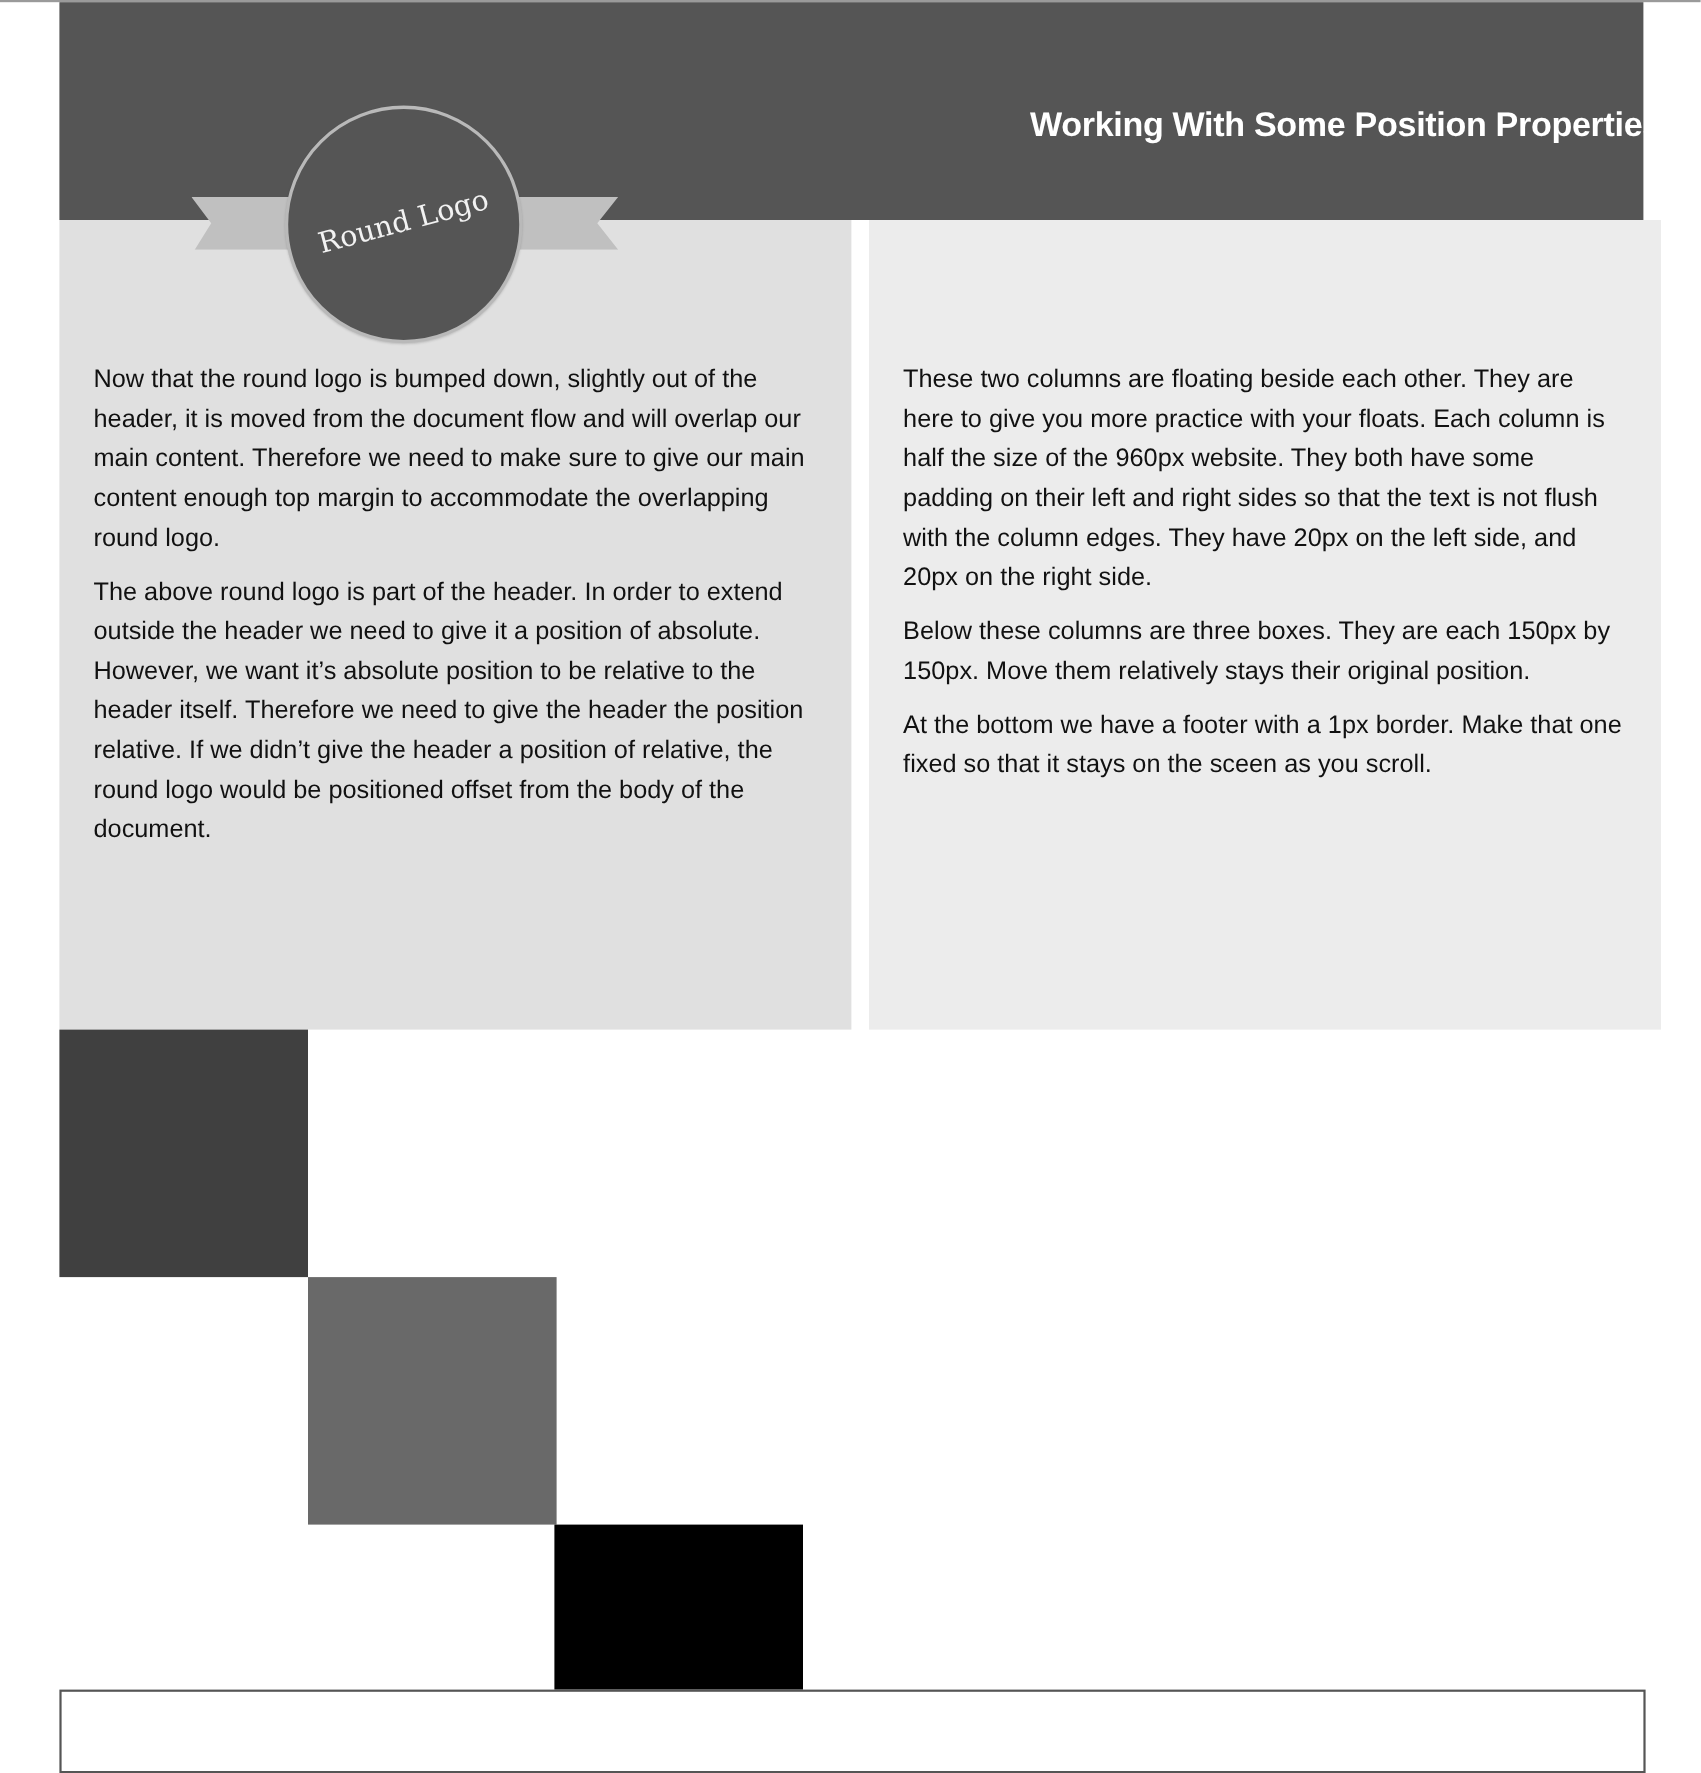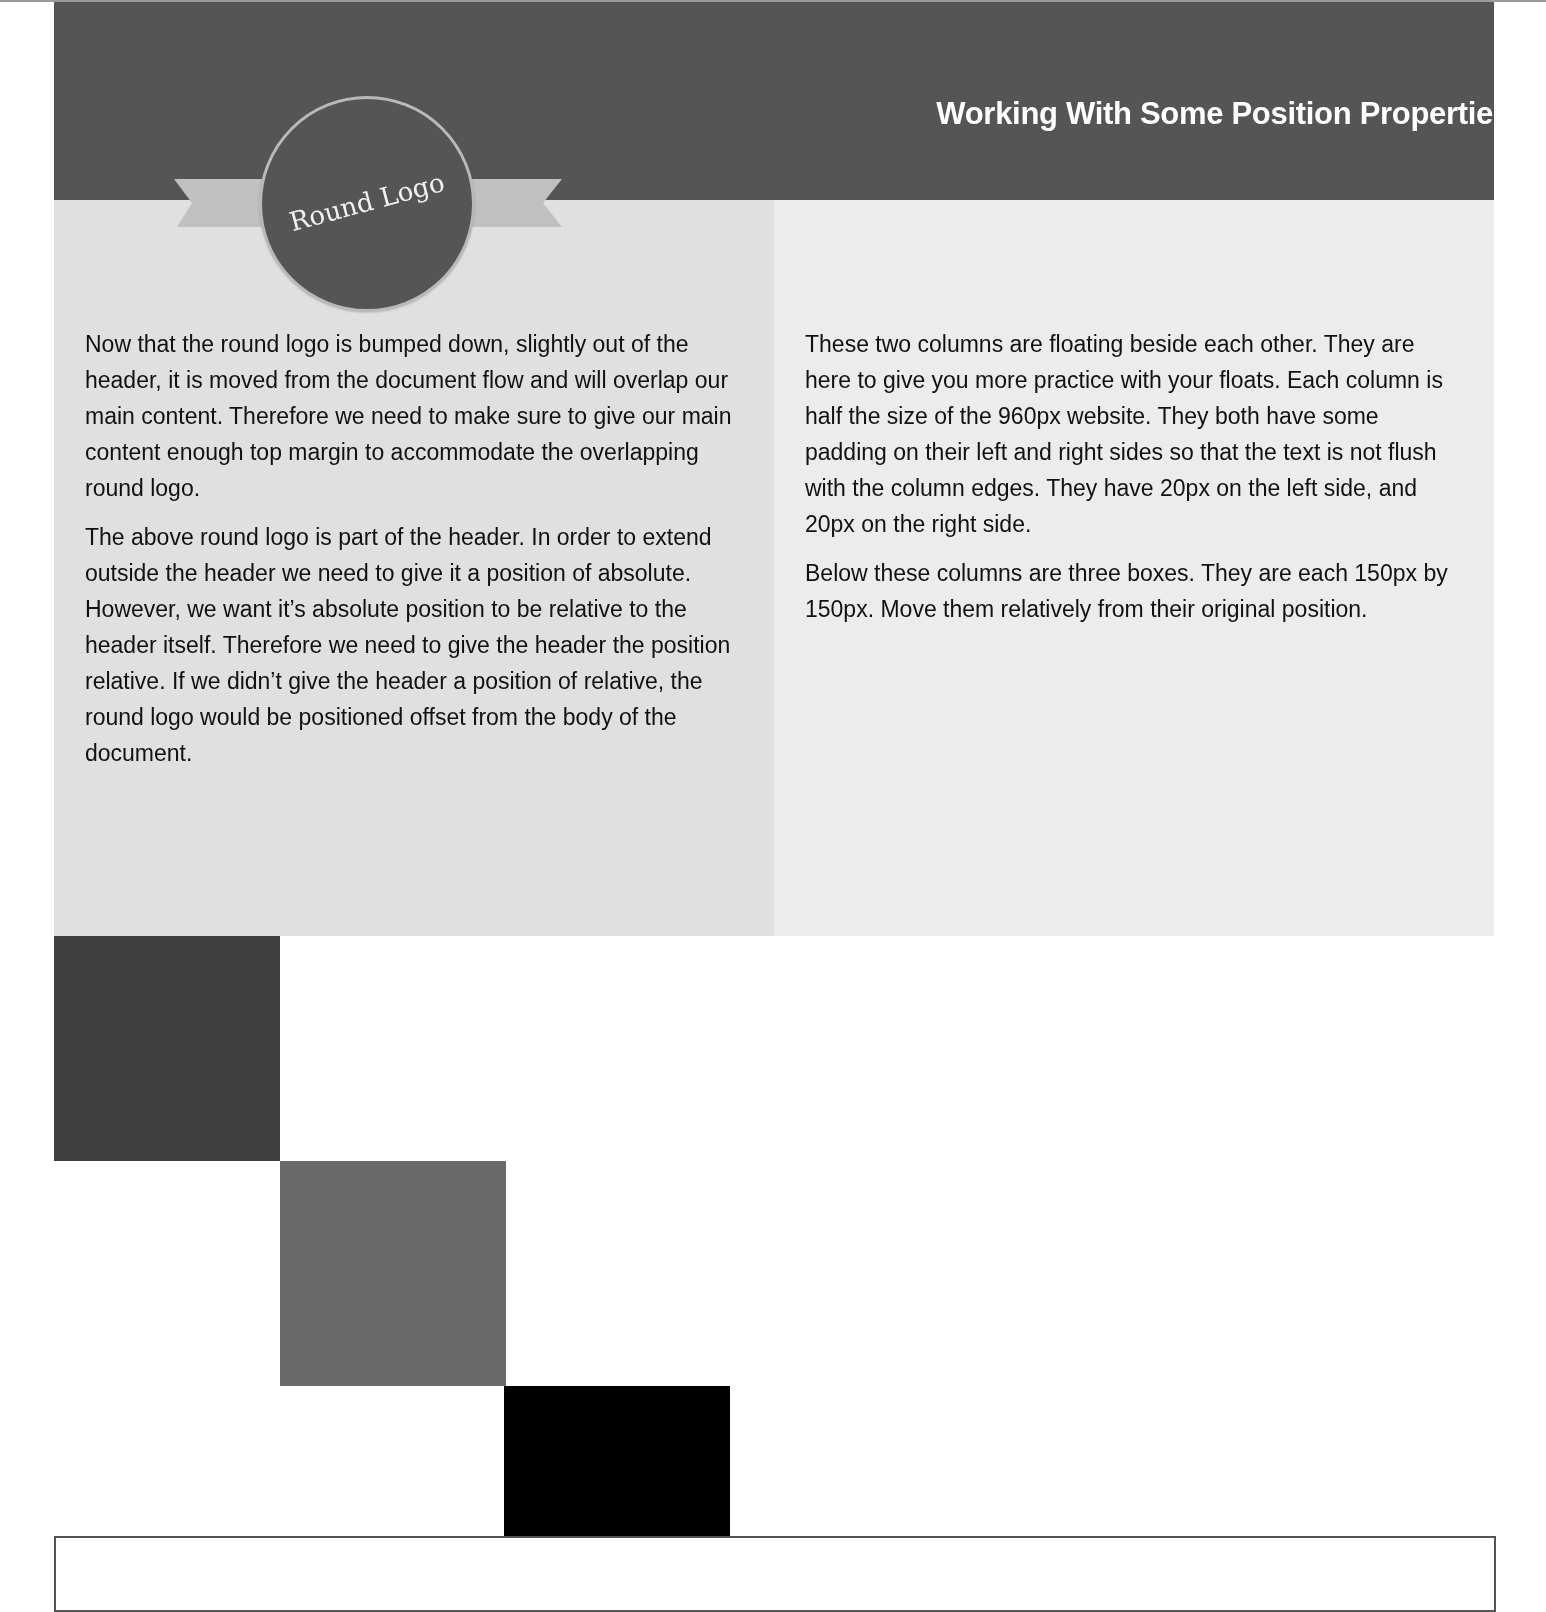--- a/index.html
+++ b/index.html
@@ -28,21 +28,21 @@
     position: absolute; left: 0; top: 88px; width: 210px; text-align: center;
     color: #f2f2f2; font-family: "DejaVu Serif", serif; font-size: 26px;
     transform: rotate(-15deg); white-space: nowrap;
   }
   .col {
     position: absolute; top: 200px; height: 736px; box-sizing: border-box;
     padding: 126px 30px 0 31px;
     font-size: 23px; line-height: 36px; color: #111111;
   }
   .col-left { left: 54px; width: 720px; background: #e0e0e0; }
-  .col-right { left: 774px; width: 720px; background: #ececec; }
+  .col-right { left: 790px; width: 720px; background: #ececec; }
   .col p { margin: 0 0 13px 0; }
   .box { position: absolute; width: 226px; height: 225px; }
   .box1 { left: 54px; top: 936px; background: #404040; }
   .box2 { left: 280px; top: 1161px; background: #696969; }
   .box3 { left: 504px; top: 1386px; background: #000000; }
   .footer {
     position: absolute; left: 54px; top: 1536px; width: 1442px; height: 76px;
     box-sizing: border-box; border: 2px solid #555555; background: #ffffff; z-index: 10;
   }
 </style>
@@ -64,20 +64,21 @@
   <div class="logo-text">Round Logo</div>
 </div>
 
 <section class="col col-left">
   <p>Now that the round logo is bumped down, slightly out of the header, it is moved from the document flow and will overlap our main content. Therefore we need to make sure to give our main content enough top margin to accommodate the overlapping round logo.</p>
   <p>The above round logo is part of the header. In order to extend outside the header we need to give it a position of absolute. However, we want it’s absolute position to be relative to the header itself. Therefore we need to give the header the position relative. If we didn’t give the header a position of relative, the round logo would be positioned offset from the body of the document.</p>
 </section>
 
 <section class="col col-right">
   <p>These two columns are floating beside each other. They are here to give you more practice with your floats. Each column is half the size of the 960px website. They both have some padding on their left and right sides so that the text is not flush with the column edges. They have 20px on the left side, and 20px on the right side.</p>
-  <p>Below these columns are three boxes. They are each 150px by 150px. Move them relatively from their original position.</p>
+  <p>Below these columns are three boxes. They are each 150px by 150px. Move them relatively stays their original position.</p>
+  <p>At the bottom we have a footer with a 1px border. Make that one fixed so that it stays on the sceen as you scroll.</p>
 </section>
 
 <div class="box box1"></div>
 <div class="box box2"></div>
 <div class="box box3"></div>
 
 <footer class="footer"></footer>
 
 </body></html>

